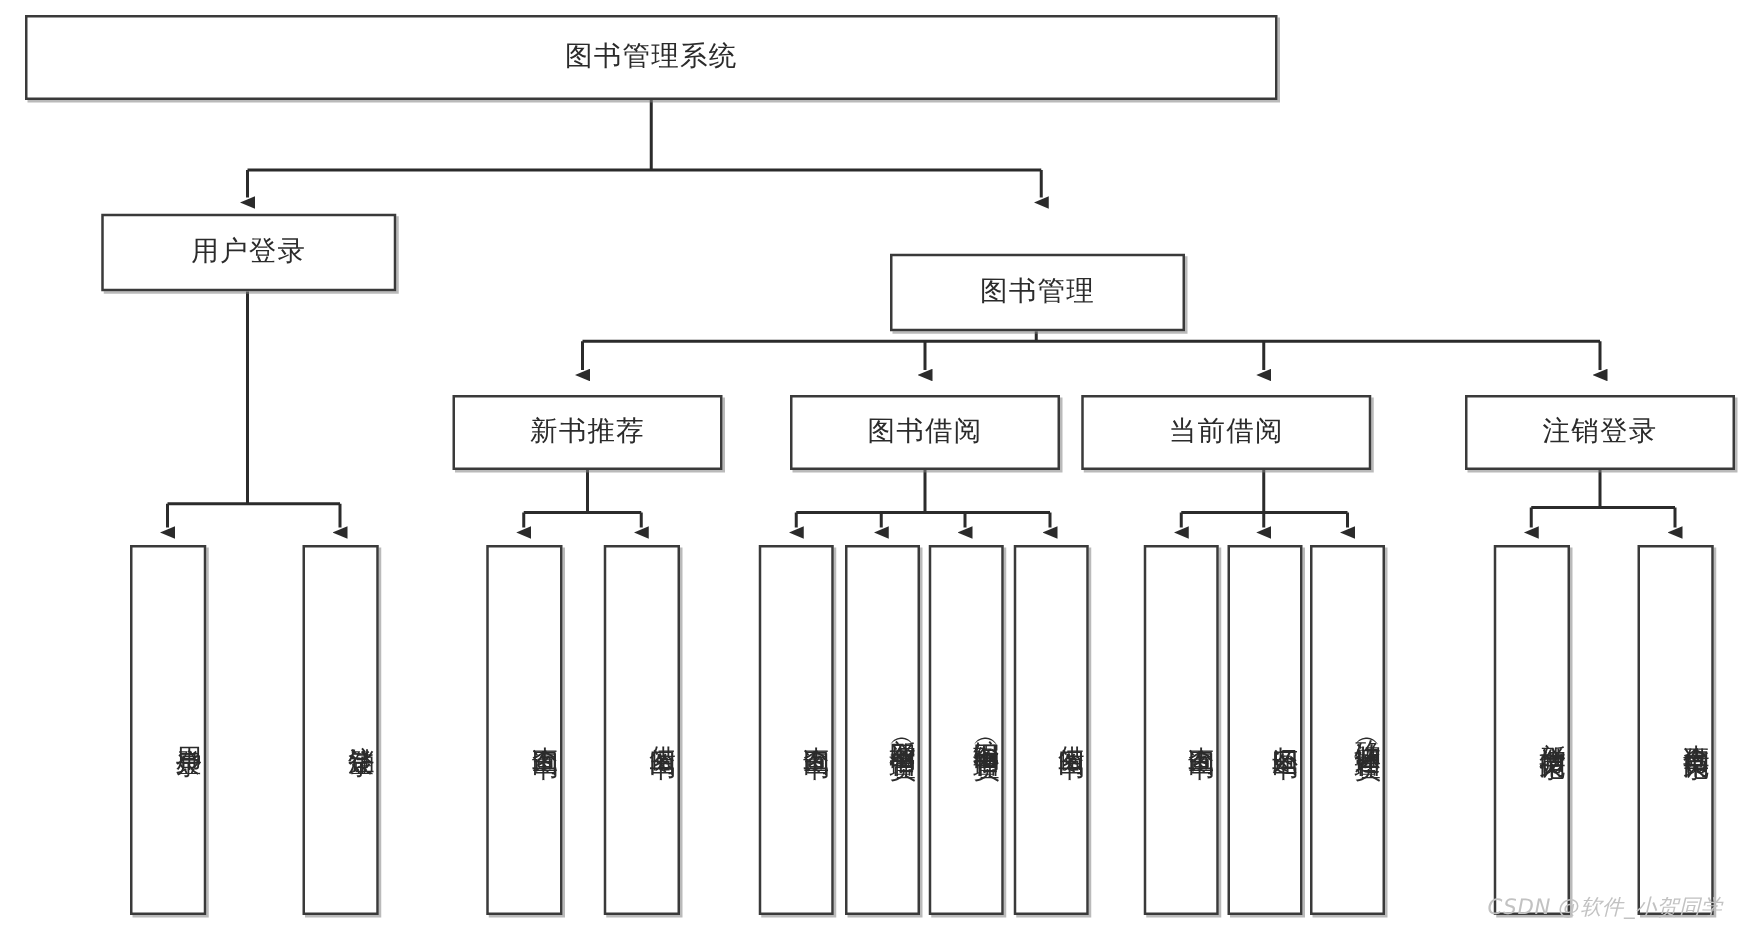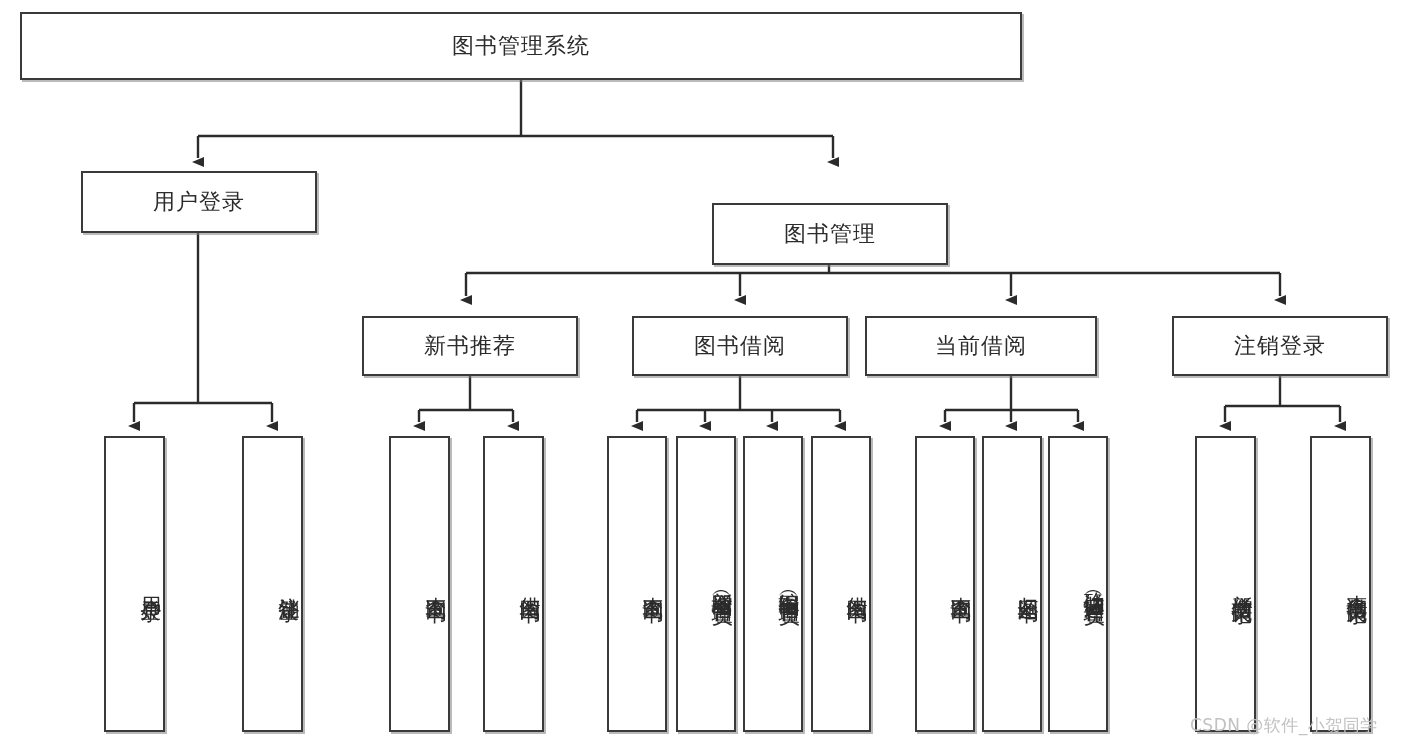--- a/index.html
+++ b/index.html
@@ -184,15 +184,15 @@
     <span class="txt">确认归还（管理员）</span>
   </div>
 
   <div class="node leaf" style="left:1195px; top:436px; width:61px; height:296px;">
     <span class="txt">新增借阅记录</span>
   </div>
   <div class="node leaf" style="left:1310px; top:436px; width:61px; height:296px;">
     <span class="txt">查询借阅记录</span>
   </div>
 
-  <div class="watermark" style="left:1190px; top:714px;">CSDN @软件_小贺同学</div>
+  <div class="watermark" style="left:1190px; top:714px;font-style:italic;">CSDN @软件_小贺同学</div>
 
 </div>
 
 </body></html>

